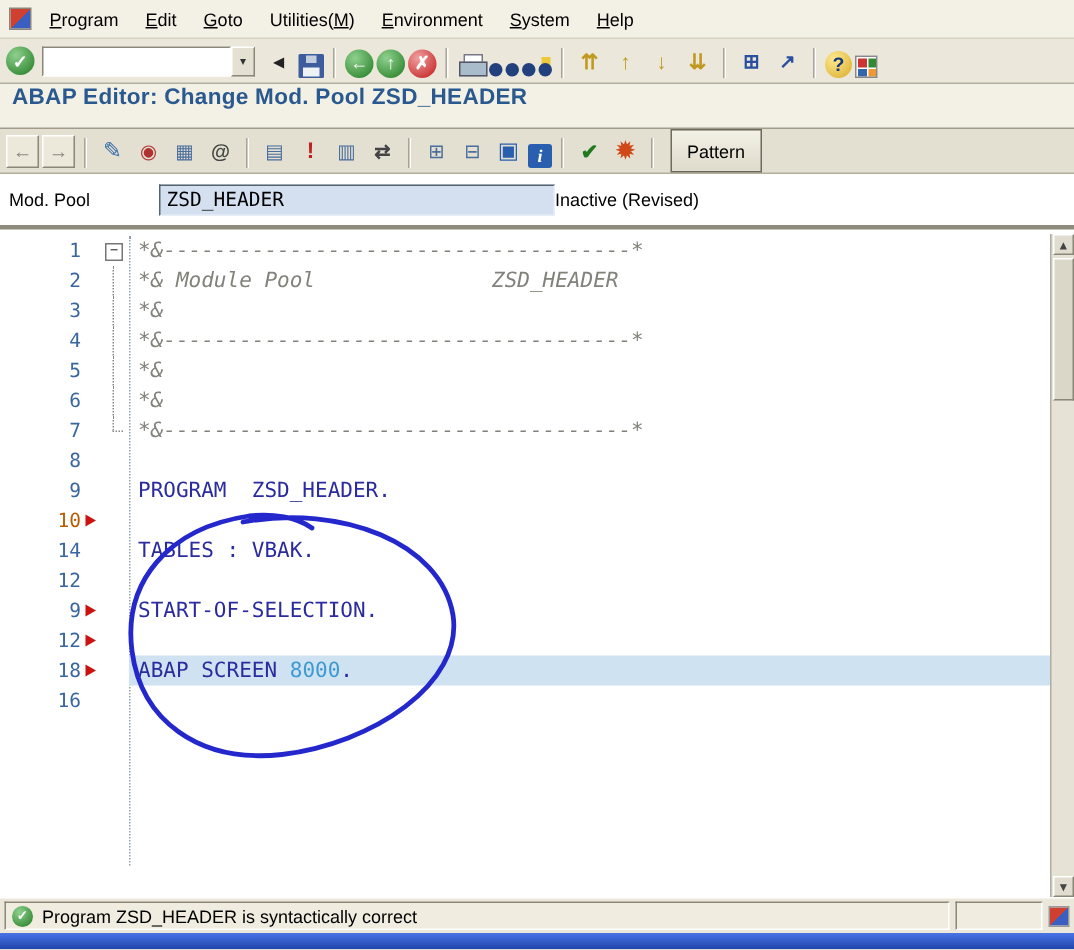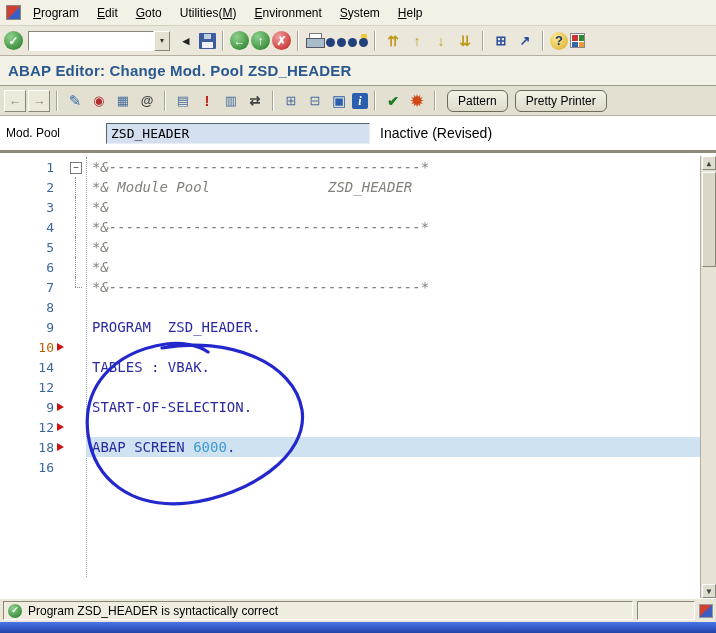--- a/index.html
+++ b/index.html
@@ -8,21 +8,21 @@
   .window{position:relative;width:716px;height:633px;background:#ebe8db;overflow:hidden}
 
   
   .menubar{height:26px;background:#f3f0e6;display:flex;align-items:center;padding:0 4px;border-bottom:1px solid #d6d2c2}
   .winicon{width:15px;height:15px;margin:0 4px 0 2px;border:1px solid #8a867a;background:linear-gradient(135deg,#d04030 0 50%,#3a5fc0 50% 100%);flex:none}
   .menuitem{padding:1px 8px;font-size:12px;cursor:default;white-space:nowrap}
   .menuitem u{text-decoration:underline}
 
   
   .stdbar{height:30px;background:#ebe8db;display:flex;align-items:center;gap:2px;padding:0 4px;border-bottom:1px solid #b4b0a0}
-  .iconrow{display:flex;align-items:center;gap:2px}
+  .iconrow{display:flex;align-items:flex-end;gap:2px}
   .icon{display:inline-flex;align-items:center;justify-content:center;width:22px;height:22px;font-size:13px;cursor:default;flex:none;line-height:1}
   .vsep{width:2px;height:20px;border-left:1px solid #a8a496;border-right:1px solid #fff;margin:0 4px;flex:none}
   .circle{width:19px;height:19px;border-radius:50%;color:#fff;font-weight:bold;font-size:12px}
   .circle.green{background:radial-gradient(circle at 35% 30%,#8fd08f,#1f7a1f)}
   .circle.red{background:radial-gradient(circle at 35% 30%,#f0a0a0,#c01818)}
   .circle.small{width:14px;height:14px;font-size:9px;flex:none}
   .cmdwrap{display:inline-flex;align-items:center;height:22px;margin:0 3px}
   .cmdfield{width:126px;height:20px;border:1px solid;border-color:#8a867a #fff #fff #8a867a;background:#fff;font-size:12px;padding:0 3px;font-family:inherit}
   .cmdbtn{width:16px;height:20px;background:#e4e1d2;border:1px solid;border-color:#fff #8a867a #8a867a #fff;font-size:8px;display:inline-flex;align-items:center;justify-content:center;color:#333}
   .plain{color:#222;font-weight:bold}
@@ -39,43 +39,43 @@
   .binoc::before,.binoc::after{content:"";position:absolute;bottom:1px;width:9px;height:9px;border-radius:50%;background:#23407e}
   .binoc::before{left:0}.binoc::after{right:0}
   .binoc.plus{background:linear-gradient(#ecc83c,#ecc83c) no-repeat right 1px top 0/6px 6px}
   .grid4{width:15px;height:15px;border:1px solid #888;background:
     linear-gradient(#c33,#c33) no-repeat 1px 1px/6px 6px,
     linear-gradient(#383,#383) no-repeat 8px 1px/5px 6px,
     linear-gradient(#36a,#36a) no-repeat 1px 8px/6px 5px,
     linear-gradient(#e93,#e93) no-repeat 8px 8px/5px 5px,#fff}
 
   
-  .titlebar{height:30px;background:#f3f0e6;display:flex;align-items:center;padding:0 8px;border-bottom:1px solid #a09c8c}
+  .titlebar{height:30px;background:#f3f0e6;display:flex;align-items:flex-start;padding:0 8px;border-bottom:1px solid #a09c8c}
   .titlebar h1{font-size:15px;font-weight:bold;color:#29598f;letter-spacing:.2px}
 
   
   .appbar{height:30px;background:#e3e0d1;display:flex;align-items:center;gap:2px;padding:0 4px;border-bottom:1px solid #b4b0a0}
   .btnicon{background:#ece9da;border:1px solid;border-color:#fff #8a8678 #8a8678 #fff}
   .dim{color:#8a8a82}
   .pen{color:#3468a8;font-size:15px}
   .target{color:#b03030}
   .bluish{color:#4a6e9e}
   .dark{color:#444;font-weight:bold}
   .redbold{color:#c02020;font-weight:bold;font-size:15px}
   .screenblue{color:#2a5fb0;font-size:15px}
   .infoblue{background:#2a5fb0;color:#fff;font-style:italic;font-weight:bold;width:16px;height:16px;border-radius:2px;font-size:12px;font-family:"Liberation Serif",serif}
   .checkred{color:#207a20;font-weight:bold;font-size:14px}
   .activ{color:#d04818;font-weight:bold;font-size:15px}
-  .txtbtn{margin-left:5px;height:22px;padding:0 10px;font-size:12px;font-family:inherit;color:#000;background:linear-gradient(#f4f1e6,#dedbcc);border:1px solid #6e6a5c;border-radius:6px;cursor:default}
+  .txtbtn{margin-left:5px;height:29px;padding:0 10px;font-size:12px;font-family:inherit;color:#000;background:linear-gradient(#f4f1e6,#dedbcc);border:1px solid #6e6a5c;border-radius:0;cursor:default}
 
   
   .formrow{height:34px;background:#ffffff;display:flex;align-items:center;padding:0 6px}
   .formrow label{font-size:12px;width:100px;flex:none}
   .modfield{width:264px;height:21px;background:#d4e0f0;border:1px solid;border-color:#54636f #e8eef6 #e8eef6 #54636f;font:13px "DejaVu Sans Mono",monospace;padding:0 4px;color:#000;flex:none}
-  .statustext{font-size:14px;margin-left:10px}
+  .statustext{font-size:12px;}
 
   
   .editor{position:relative;height:448px;background:#fff;border-top:3px solid #8e8a7c;overflow:hidden;font:14px "DejaVu Sans Mono",monospace;padding:4px 0 0 6px}
   .editor::before{content:"";position:absolute;left:86px;top:4px;height:420px;border-left:1px dotted #90a0b0}
   .cline{display:flex;align-items:center;height:20px;position:relative}
   .lnum{width:48px;text-align:right;color:#3a66a0;flex:none;font-size:13px}
   .lnum.orange{color:#b85e00}
   .lmark{width:14px;height:20px;flex:none;position:relative}
   .lmark.on::before{content:"";position:absolute;left:3px;top:6px;width:0;height:0;border-left:7px solid #cc1111;border-top:4px solid transparent;border-bottom:4px solid transparent}
   .lfold{width:16px;height:20px;flex:none;position:relative}
@@ -178,21 +178,20 @@
         <span class="icon bluish">⊞</span>
         <span class="icon bluish">⊟</span>
         <span class="icon screenblue">▣</span>
         <span class="icon infoblue">i</span>
         <span class="vsep"></span>
         <span class="icon checkred">✔</span>
         <span class="icon activ">✹</span>
         <span class="vsep"></span>
       </span>
     <button class="txtbtn">Pattern</button>
-    <button class="txtbtn">Pretty Printer</button>
   </div>
 
   <div class="formrow">
     <label>Mod. Pool</label>
     <input class="modfield" value="ZSD_HEADER" style="">
     <span class="statustext">Inactive (Revised)</span>
   </div>
 
   <div class="editor">
     <div id="lines">
@@ -277,21 +276,21 @@
         <div class="cline">
           <span class="lnum">12</span>
           <span class="lmark on"></span>
           <span class="lfold"></span>
           <span class="lcode"></span>
         </div>
         <div class="cline">
           <span class="lnum">18</span>
           <span class="lmark on"></span>
           <span class="lfold"></span>
-          <span class="lcode hl"><span class="kw">ABAP SCREEN </span><span class="num">6000</span><span class="kw">.</span></span>
+          <span class="lcode hl"><span class="kw">ABAP SCREEN </span><span class="num">8000</span><span class="kw">.</span></span>
         </div>
         <div class="cline">
           <span class="lnum">16</span>
           <span class="lmark"></span>
           <span class="lfold"></span>
           <span class="lcode"></span>
         </div>
       </div>
     <div class="scrollbar">
       <span class="sbbtn up">▲</span>

